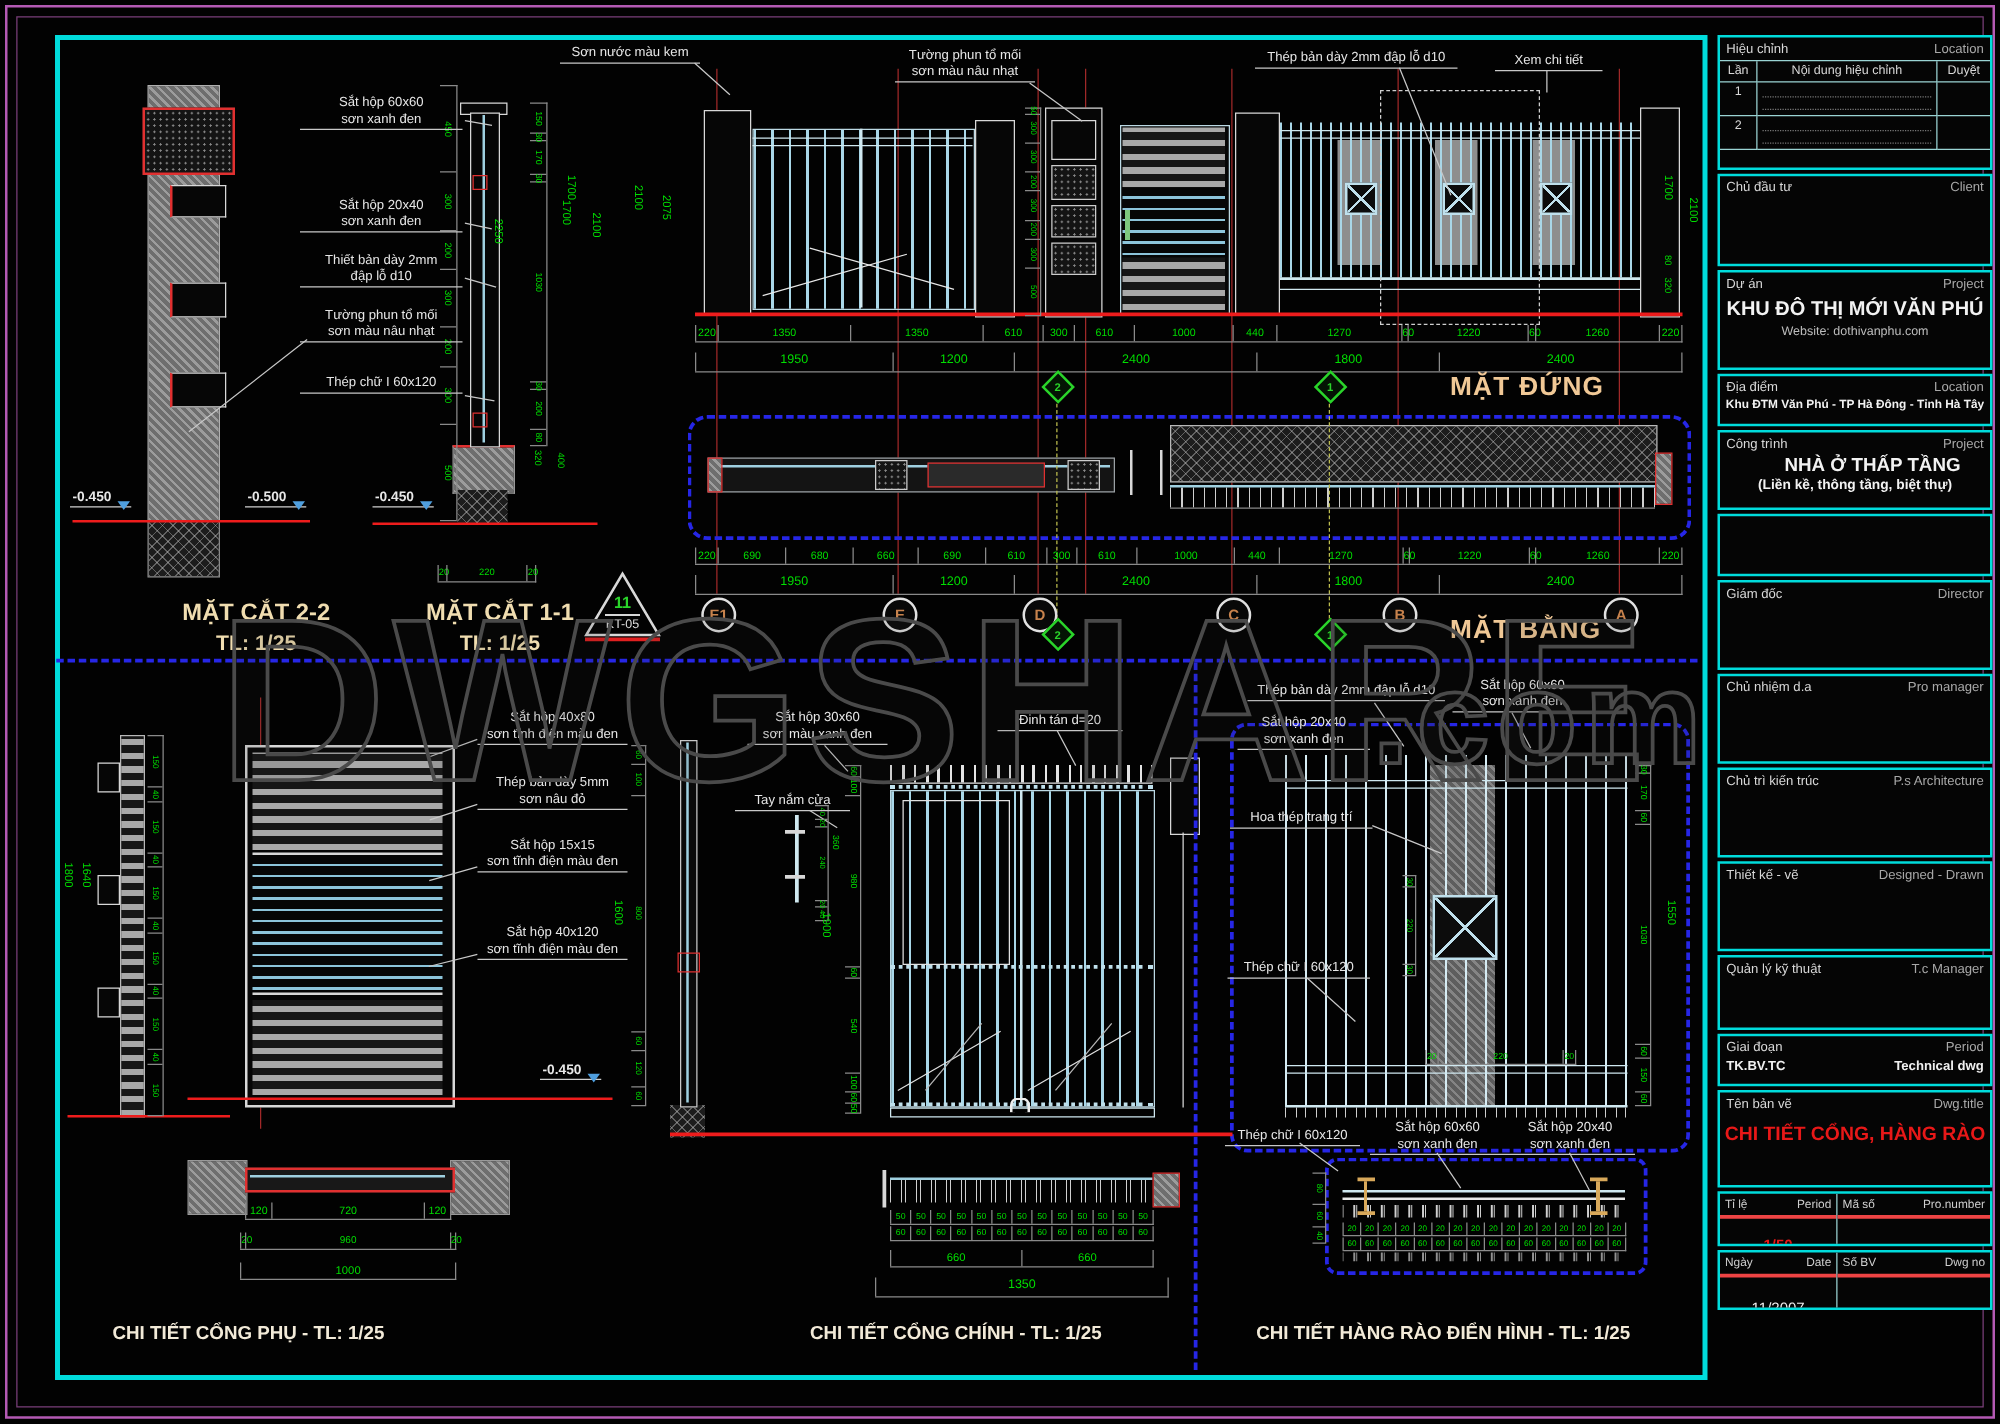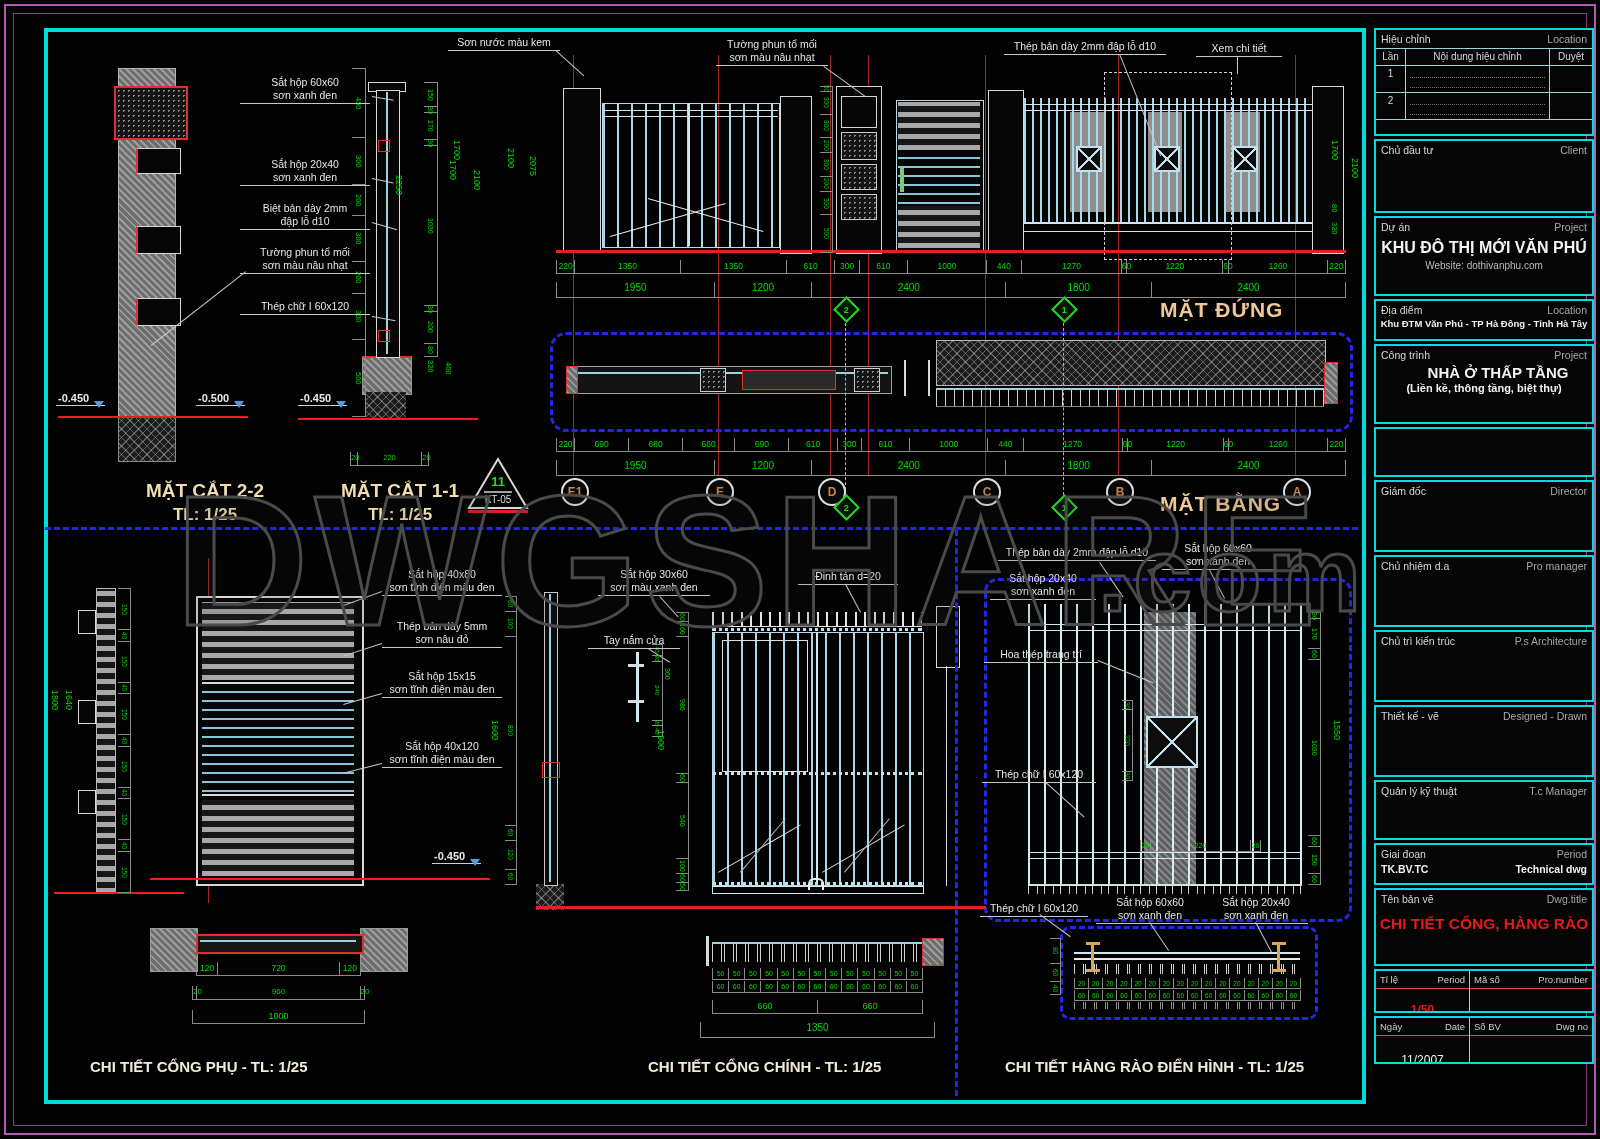--- a/index.html
+++ b/index.html
@@ -59,21 +59,21 @@
   .tb-hd{display:flex;justify-content:space-between;padding:3px 5px 0 5px;font-size:10.5px;color:#d8d8d8;}
   .tb-hd .en{color:#a8a8a8;}
   .tb-center{text-align:center;color:#f2f2f2;font-weight:bold;}
   .revgrid{display:grid;grid-template-columns:30px 1fr 42px;border-top:1px solid #9ad4d4;margin-top:3px;font-size:10px;color:#d8d8d8;}
   .revgrid>div{border-right:1px solid #9ad4d4;border-bottom:1px solid #9ad4d4;text-align:center;padding:2px 1px;min-height:12px;}
   .revgrid>div:nth-child(3n){border-right:none;}
   .dotline{border-bottom:1px dotted #777;height:7px;margin:2px 3px;}
   .tb2{display:grid;grid-template-columns:94px 1fr;height:100%;}
   .tb2>div{border-right:1px solid #9ad4d4;display:flex;flex-direction:column;}
   .tb2>div:last-child{border-right:none;gap:28px;}
-  .tb2 .h{display:flex;justify-content:space-between;font-size:9.5px;color:#cfcfcf;padding:3px 4px;border-bottom:1px solid #ef4444;}
+  .tb2 .h{display:flex;justify-content:space-between;font-size:9.5px;color:#cfcfcf;padding:3px 4px;border-bottom:3px solid #ef4444;}
   .tb2 .v{flex:1;display:flex;align-items:center;justify-content:center;font-weight:bold;font-size:12px;color:#efefef;}
   .red{color:#e81818 !important;}
 </style>
 </head>
 <body>
 
 <div id="canvas">
   <div id="frame-outer"></div>
   <div id="frame-inner"></div>
   <div id="cad-border"></div>
@@ -111,21 +111,21 @@
       <span class="cell" style="flex-grow: 500;">500</span>
     </div>
   <div class="vtot" style="left:394px;top:175px;">2250</div>
   <div class="level" style="left:56px;top:392px;"><span>-0.450</span><span class="tri"></span></div>
   <div class="level" style="left:196px;top:392px;"><span>-0.500</span><span class="tri"></span></div>
   <div class="st" style="left:85px;top:480px;width:240px;">MẶT CẮT 2-2</div>
   <div class="st" style="left:85px;top:505px;width:240px;font-size:17px;">TL: 1/25</div>
 
   <div class="lbl" style="left:240px;top:76px;width:130px;"><span>Sắt hộp 60x60</span><br><span>sơn xanh đen</span></div>
   <div class="lbl" style="left:240px;top:158px;width:130px;"><span>Sắt hộp 20x40</span><br><span>sơn xanh đen</span></div>
-  <div class="lbl" style="left:240px;top:202px;width:130px;"><span>Biệt bản dày 2mm</span><br><span>đập lỗ d10</span></div>
+  <div class="lbl" style="left:240px;top:202px;width:130px;"><span>Thiết bản dày 2mm</span><br><span>đập lỗ d10</span></div>
   <div class="lbl" style="left:240px;top:246px;width:130px;"><span>Tường phun tổ mối</span><br><span>sơn màu nâu nhạt</span></div>
   <div class="lbl" style="left:240px;top:300px;width:130px;">Thép chữ I 60x120</div>
   <div class="lead" style="left:372px;top:96px;width:22px;transform:rotate(10deg);"></div>
   <div class="lead" style="left:372px;top:178px;width:22px;transform:rotate(12deg);"></div>
   <div class="lead" style="left:372px;top:222px;width:26px;transform:rotate(16deg);"></div>
   <div class="lead" style="left:246px;top:272px;width:120px;transform:rotate(142deg);"></div>
   <div class="lead" style="left:372px;top:316px;width:24px;transform:rotate(10deg);"></div>
 
   <div class="frame thin" style="left:368px;top:82px;width:36px;height:8px;"></div>
   <div class="frame thin" style="left:376px;top:90px;width:22px;height:266px;"></div>
@@ -591,21 +591,21 @@
       <div class="tb-center" style="font-size:16px;margin-top:6px;">KHU ĐÔ THỊ MỚI VĂN PHÚ</div>
       <div class="tb-center" style="font-size:10px;font-weight:normal;color:#bdbdbd;margin-top:3px;">Website: dothivanphu.com</div>
     </div>
     <div class="tb-box" style="height:42px;">
       <div class="tb-hd">
           <span>Địa điểm</span>
           <span class="en">Location</span>
         </div>
       <div class="tb-center" style="font-size:9.5px;margin-top:2px;">Khu ĐTM Văn Phú - TP Hà Đông - Tỉnh Hà Tây</div>
     </div>
-    <div class="tb-box" style="height:80px;">
+    <div class="tb-box" style="height:64px;">
       <div class="tb-hd">
           <span>Công trình</span>
           <span class="en">Project</span>
         </div>
       <div class="tb-center" style="font-size:15px;margin-top:3px;padding-left:28px;">NHÀ Ở THẤP TẦNG</div>
       <div class="tb-center" style="font-size:11px;margin-top:1px;">(Liền kề, thông tầng, biệt thự)</div>
     </div>
     <div class="tb-box" style="height:50px;"></div>
     <div class="tb-box" style="height:72px;">
       <div class="tb-hd">

